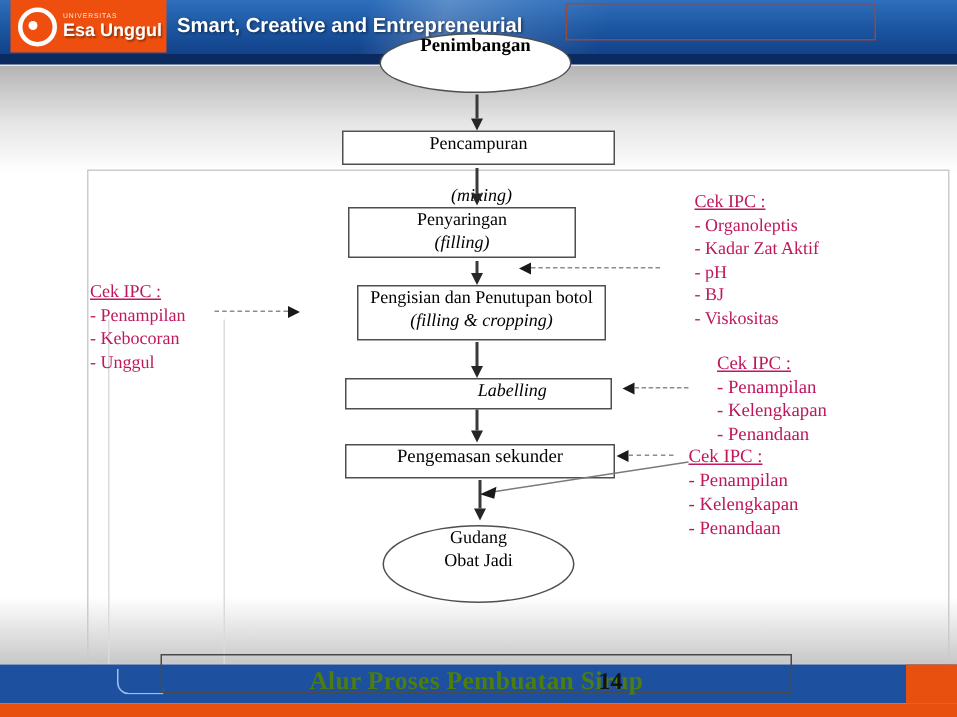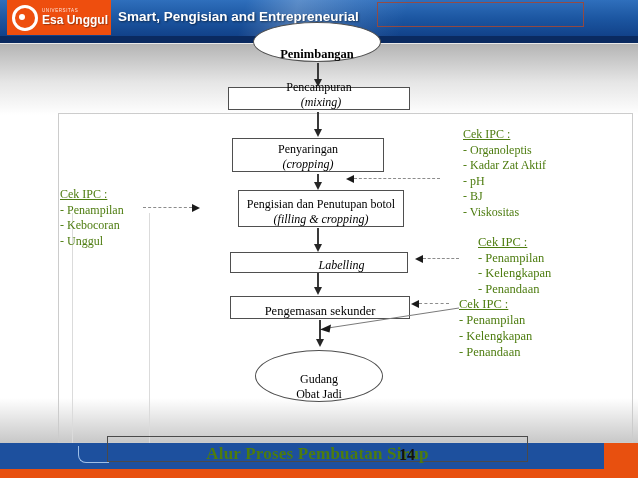--- a/index.html
+++ b/index.html
@@ -39,48 +39,48 @@
   .band-orange{position:absolute;left:0;top:469px;width:638px;height:9px;background:#e8500f;z-index:2;}
   .band-highlight{position:absolute;left:78px;top:446px;width:30px;height:16px;z-index:3;
        border-left:1px solid #9fc0e8;border-bottom:1px solid #9fc0e8;border-bottom-left-radius:8px;}
   .title-box{position:absolute;left:107px;top:436px;width:421px;height:26px;border:1px solid #4a4a4a;z-index:4;
        text-align:center;box-sizing:border-box;padding-top:7px;}
   .footer-title{font-size:17px;font-weight:bold;color:#4d7c0f;letter-spacing:0.2px;}
   .page-number{position:absolute;left:399px;top:446px;z-index:5;font-size:16px;font-weight:bold;color:#111;}
 
   
   .node{position:absolute;z-index:5;background:#fff;border:1px solid #4f4f4f;
-       display:flex;flex-direction:column;align-items:center;justify-content:flex-end;
+       display:flex;flex-direction:column;align-items:center;justify-content:flex-start;
        font-size:12px;line-height:14.5px;text-align:center;white-space:nowrap;box-sizing:border-box;}
   .oval{border-radius:50%;}
   .it{font-style:italic;}
   .bold{font-weight:bold;}
   .inline-gap{margin-left:4px;}
 
   .n-penimbangan{left:253px;top:22px;width:128px;height:40px;font-size:12.5px;}
-  .n-pencampuran{left:228px;top:87px;width:182px;height:23px;flex-direction:column;}
+  .n-pencampuran{left:228px;top:87px;width:182px;height:23px;flex-direction:column;gap:20px;}
   .n-penyaringan{left:232px;top:138px;width:152px;height:34px;}
   .n-pengisian{left:238px;top:190px;width:166px;height:37px;}
   .n-labelling{left:230px;top:252px;width:178px;height:21px;padding-left:45px;}
   .n-pengemasan{left:230px;top:296px;width:180px;height:23px;font-size:12.5px;}
   .n-gudang{left:255px;top:350px;width:128px;height:52px;}
 
   .connector{position:absolute;left:313px;width:9px;z-index:5;display:flex;flex-direction:column;align-items:center;}
   .vline{width:2px;background:#3a3a3a;}
   .head-down{width:0;height:0;border-left:4.5px solid transparent;border-right:4.5px solid transparent;border-top:8px solid #262626;}
 
   .dash-arrow{position:absolute;z-index:5;display:flex;align-items:center;height:9px;}
   .dashline{flex:1;border-top:1px dashed #8c8c8c;height:0;}
   .head-left{width:0;height:0;border-top:4px solid transparent;border-bottom:4px solid transparent;border-right:8px solid #1a1a1a;}
   .head-right{width:0;height:0;border-top:4px solid transparent;border-bottom:4px solid transparent;border-left:8px solid #1a1a1a;}
 
   .diag-svg{position:absolute;left:318px;top:303px;z-index:5;}
 
   
-  .ipc{position:absolute;z-index:5;font-size:12px;line-height:15.5px;white-space:nowrap;color:#4d7c0f;}
+  .ipc{position:absolute;z-index:5;font-size:12px;line-height:15.5px;white-space:nowrap;color:#be185d;}
   .ipc-title{text-decoration:underline;}
   .ipc-left{left:60px;top:187px;}
   .ipc-rt{left:463px;top:127px;}
   .ipc-rm{left:478px;top:235px;font-size:12.5px;line-height:15.5px;}
   .ipc-rb{left:459px;top:296px;font-size:12.5px;line-height:16px;}
 </style>
 </head>
 <body>
 
 <div class="slide">
@@ -94,21 +94,21 @@
     <div class="hdr-swoosh"></div>
     <div class="red-frame"></div>
     <div class="navy-strip"></div>
     <div class="logo-block">
       <div class="logo-mark"></div>
       <div class="logo-text">
         <span class="logo-small">UNIVERSITAS</span>
         <span class="logo-name">Esa Unggul</span>
       </div>
     </div>
-    <div class="tagline">Smart, Pengisian and Entrepreneurial</div>
+    <div class="tagline">Smart, Creative and Entrepreneurial</div>
   </div>
 
   <div class="band-blue"></div>
   <div class="band-orange-corner"></div>
   <div class="band-orange"></div>
   <div class="band-highlight"></div>
   <div class="title-box">
     <span class="footer-title">Alur Proses Pembuatan Sirup</span>
   </div>
   <div class="page-number">14</div>
@@ -117,21 +117,21 @@
     <span class="bold">Penimbangan</span>
   </div>
 
   <div class="node n-pencampuran">
     <span>Pencampuran</span>
     <span class="it inline-gap">(mixing)</span>
   </div>
 
   <div class="node n-penyaringan">
     <span>Penyaringan</span>
-    <span class="it">(cropping)</span>
+    <span class="it">(filling)</span>
   </div>
 
   <div class="node n-pengisian">
     <span>Pengisian dan Penutupan botol</span>
     <span class="it">(filling &amp; cropping)</span>
   </div>
 
   <div class="node n-labelling">
     <span class="it">Labelling</span>
   </div>

